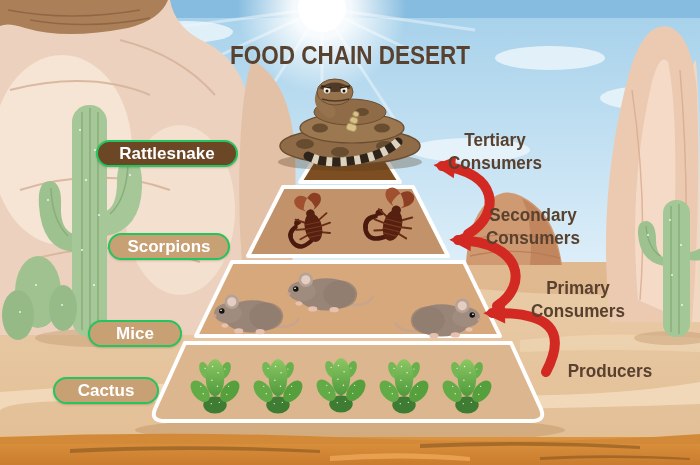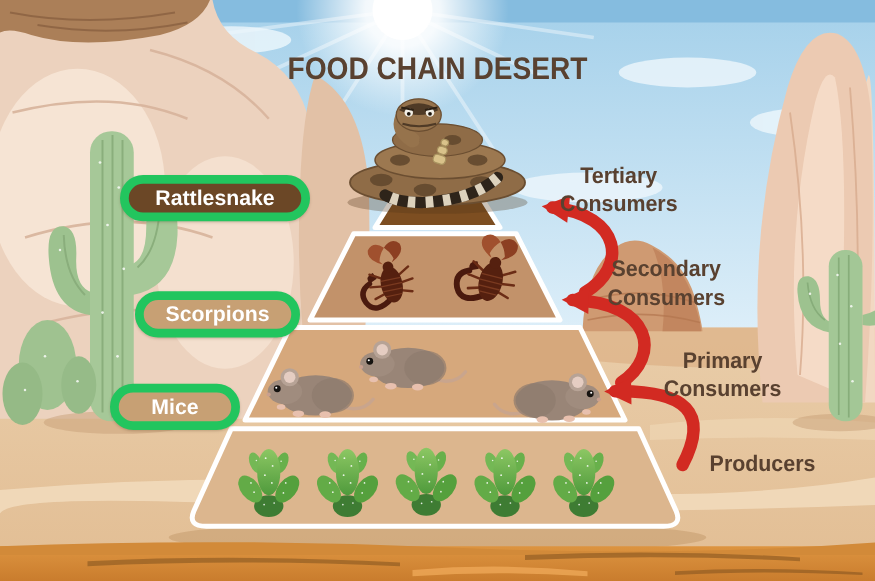--- a/index.html
+++ b/index.html
@@ -1,21 +1,21 @@
 <!DOCTYPE html>
 <html><head>
 <meta charset="utf-8">
 <style>
   html,body{margin:0;padding:0;background:#fff;}
   #stage{position:relative;width:700px;height:465px;overflow:hidden;font-family:"Liberation Sans",sans-serif;}
   #scene{position:absolute;left:0;top:0;}
   .title{position:absolute;left:0;top:41px;width:700px;text-align:center;
          font-size:25px;font-weight:bold;color:#594130;letter-spacing:0px;
          transform:scaleX(.9);transform-origin:350px 0;}
-  .pill{position:absolute;height:23px;border:7px solid #22c55e;border-radius:999px;
+  .pill{position:absolute;height:23px;border:2px solid #22c55e;border-radius:999px;
         display:flex;align-items:center;justify-content:center;
         color:#fff;font-weight:bold;font-size:17px;line-height:1;padding:0 6px;
         box-shadow:0 1px 2px rgba(90,60,30,.25);}
   .pill-dark{background:#6b4726;}
   .pill-tan{background:#c7a074;margin-top:20px;}
   .role{position:absolute;width:150px;text-align:center;color:#594130;
         font-weight:bold;font-size:18px;line-height:1.3;white-space:pre-line;
         transform:scaleX(.95);}
 </style>
 </head>
@@ -296,21 +296,22 @@
     <path d="M468,234 C502,214 498,172 442,166" marker-end="url(#ah)"></path>
     <path d="M497,306 C529,285 522,242 458,240" marker-end="url(#ah)"></path>
     <path d="M546,372 C568,330 549,312 492,313" marker-end="url(#ah)"></path>
   </g>
 </svg>
 
   <div class="title">FOOD CHAIN DESERT</div>
 
   <div class="pill pill-dark" style="left:96px;top:140px;width:126px;">Rattlesnake</div>
   <div class="pill pill-tan" style="left:108px;top:213px;width:106px;">Scorpions</div>
-  <div class="pill pill-tan" style="left:88px;top:287px;width:78px;">Mice</div>
+  <div class="pill pill-tan" style="left:88px;top:300px;width:78px;">Mice</div>
+  <div class="pill pill-tan" style="left:53px;top:357px;width:90px;">Cactus</div>
 
   <div class="role" style="left:420px;top:129px;">Tertiary
 Consumers</div>
   <div class="role" style="left:458px;top:204px;">Secondary
 Consumers</div>
   <div class="role" style="left:503px;top:277px;">Primary
 Consumers</div>
   <div class="role" style="left:535px;top:360px;">Producers</div>
 </div>
 

